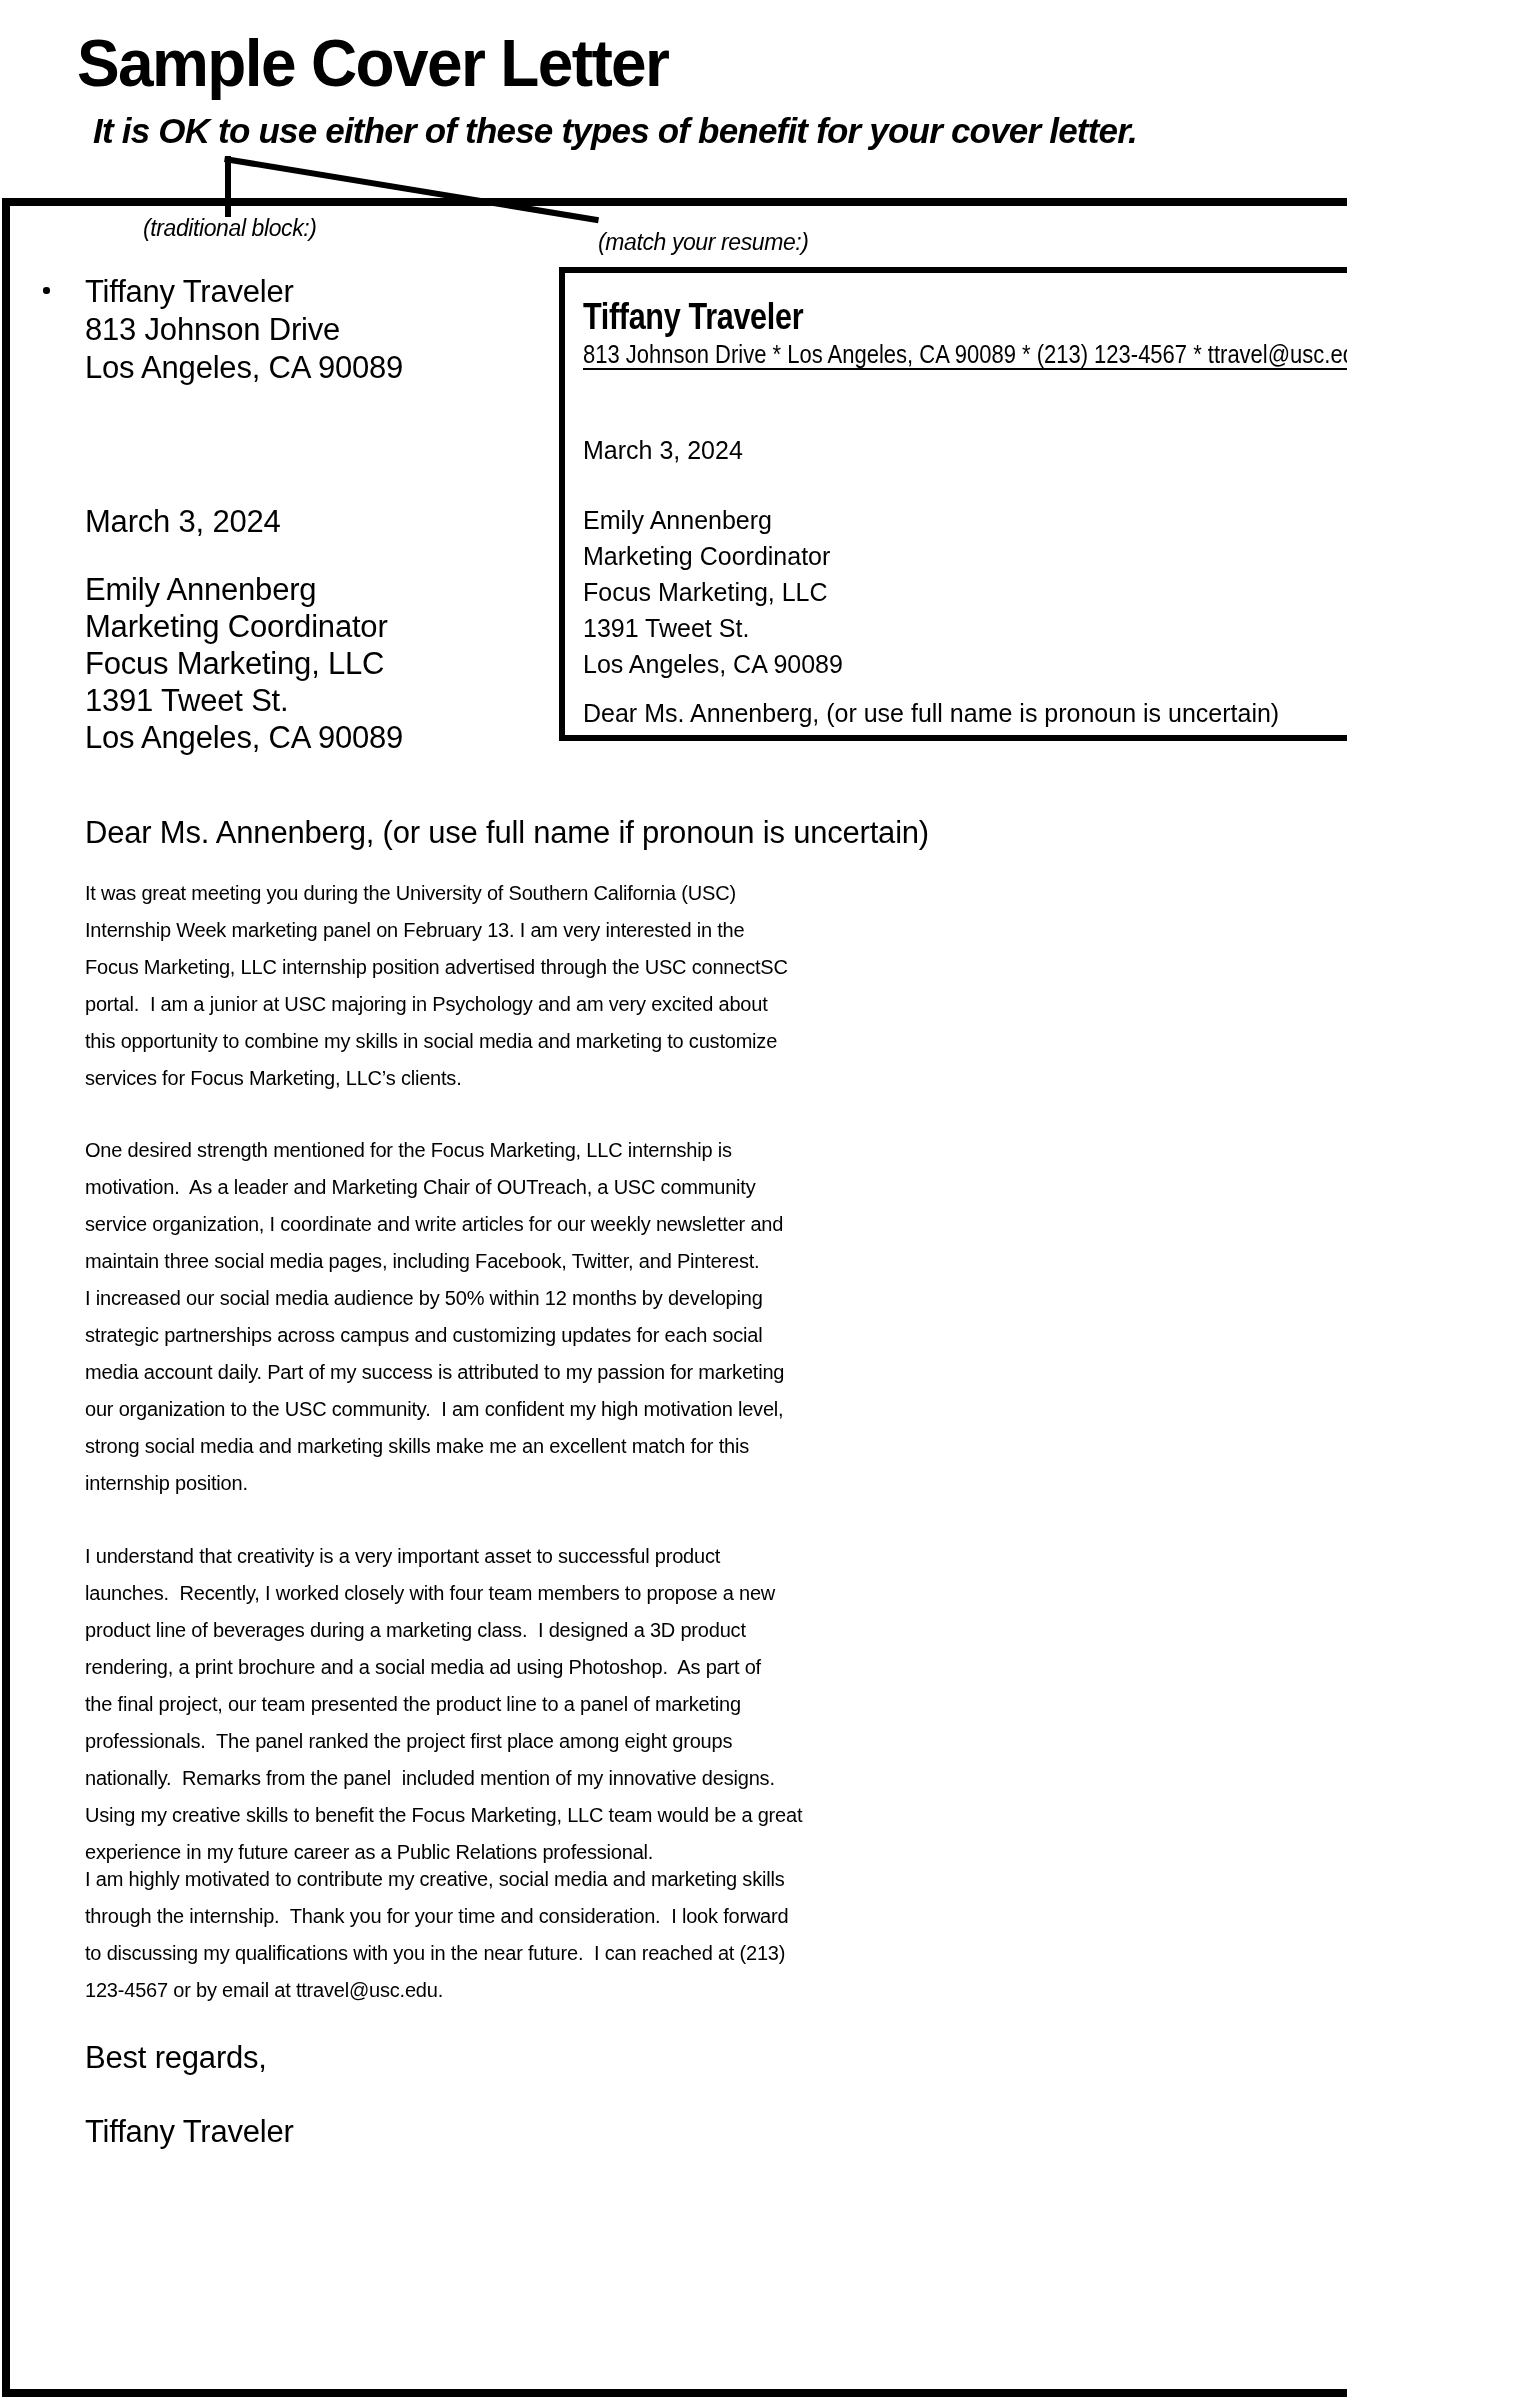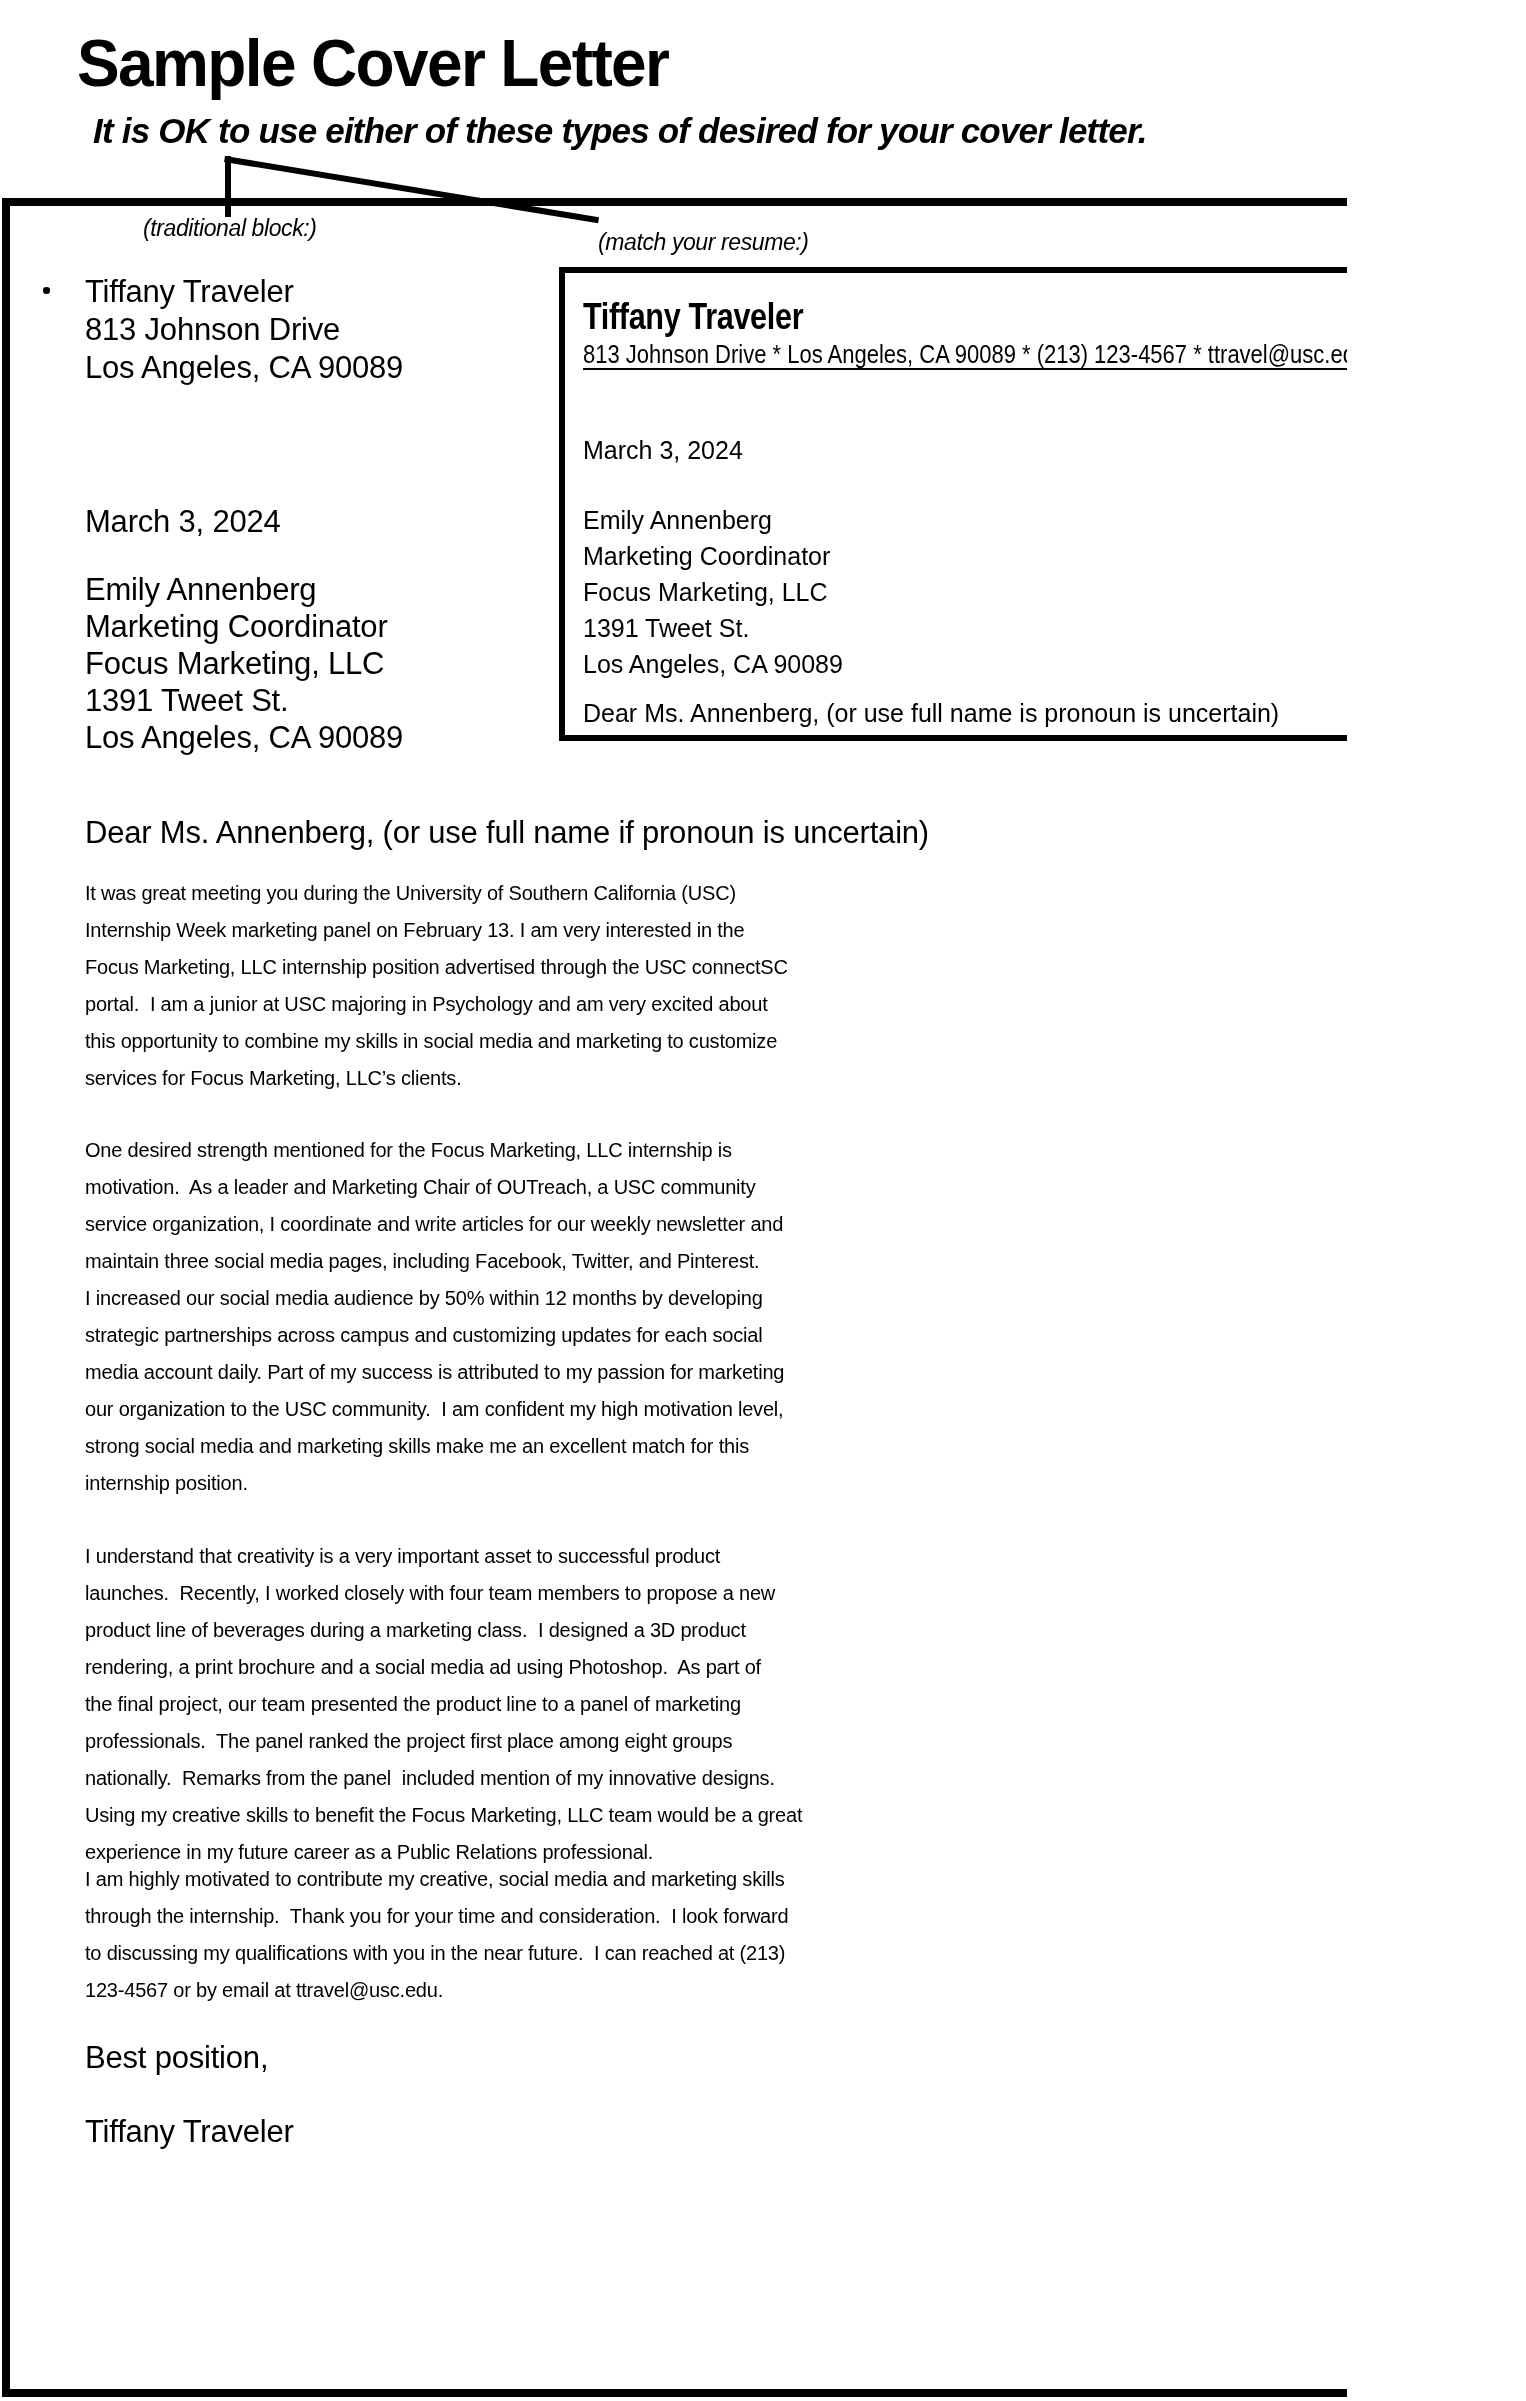--- a/index.html
+++ b/index.html
@@ -73,21 +73,21 @@
   .rh-date{left:18px;top:163px;font-size:25px;}
   .rh-recipient{left:18px;top:229px;font-size:25px;line-height:36px;white-space:pre-wrap;}
   .rh-salutation{left:18px;top:426px;font-size:25px;white-space:nowrap;}
 </style>
 </head>
 <body>
 
 <div id="page">
 
   <div class="abs page-title">Sample Cover Letter</div>
-  <div class="abs page-subtitle">It is OK to use either of these types of desired for your cover letter.</div>
+  <div class="abs page-subtitle">It is OK to use either of these types of benefit for your cover letter.</div>
 
   <div class="abs outer-box"></div>
 
   <div class="abs callout-v"></div>
   <div class="abs callout-d"></div>
 
   <div class="abs label-italic label-traditional">(traditional block:)</div>
   <div class="abs label-italic label-match">(match your resume:)</div>
 
   <div class="abs bullet-dot"></div>
@@ -139,17 +139,17 @@
 the final project, our team presented the product line to a panel of marketing
 professionals.  The panel ranked the project first place among eight groups
 nationally.  Remarks from the panel  included mention of my innovative designs.
 Using my creative skills to benefit the Focus Marketing, LLC team would be a great
 experience in my future career as a Public Relations professional.</div>
   <div class="abs body-text para-4">I am highly motivated to contribute my creative, social media and marketing skills
 through the internship.  Thank you for your time and consideration.  I look forward
 to discussing my qualifications with you in the near future.  I can reached at (213)
 123-4567 or by email at ttravel@usc.edu.</div>
 
-  <div class="abs letter-text closing-line">Best position,</div>
+  <div class="abs letter-text closing-line">Best regards,</div>
   <div class="abs letter-text signature-line">Tiffany Traveler</div>
 
 </div>
 
 
 </body></html>

